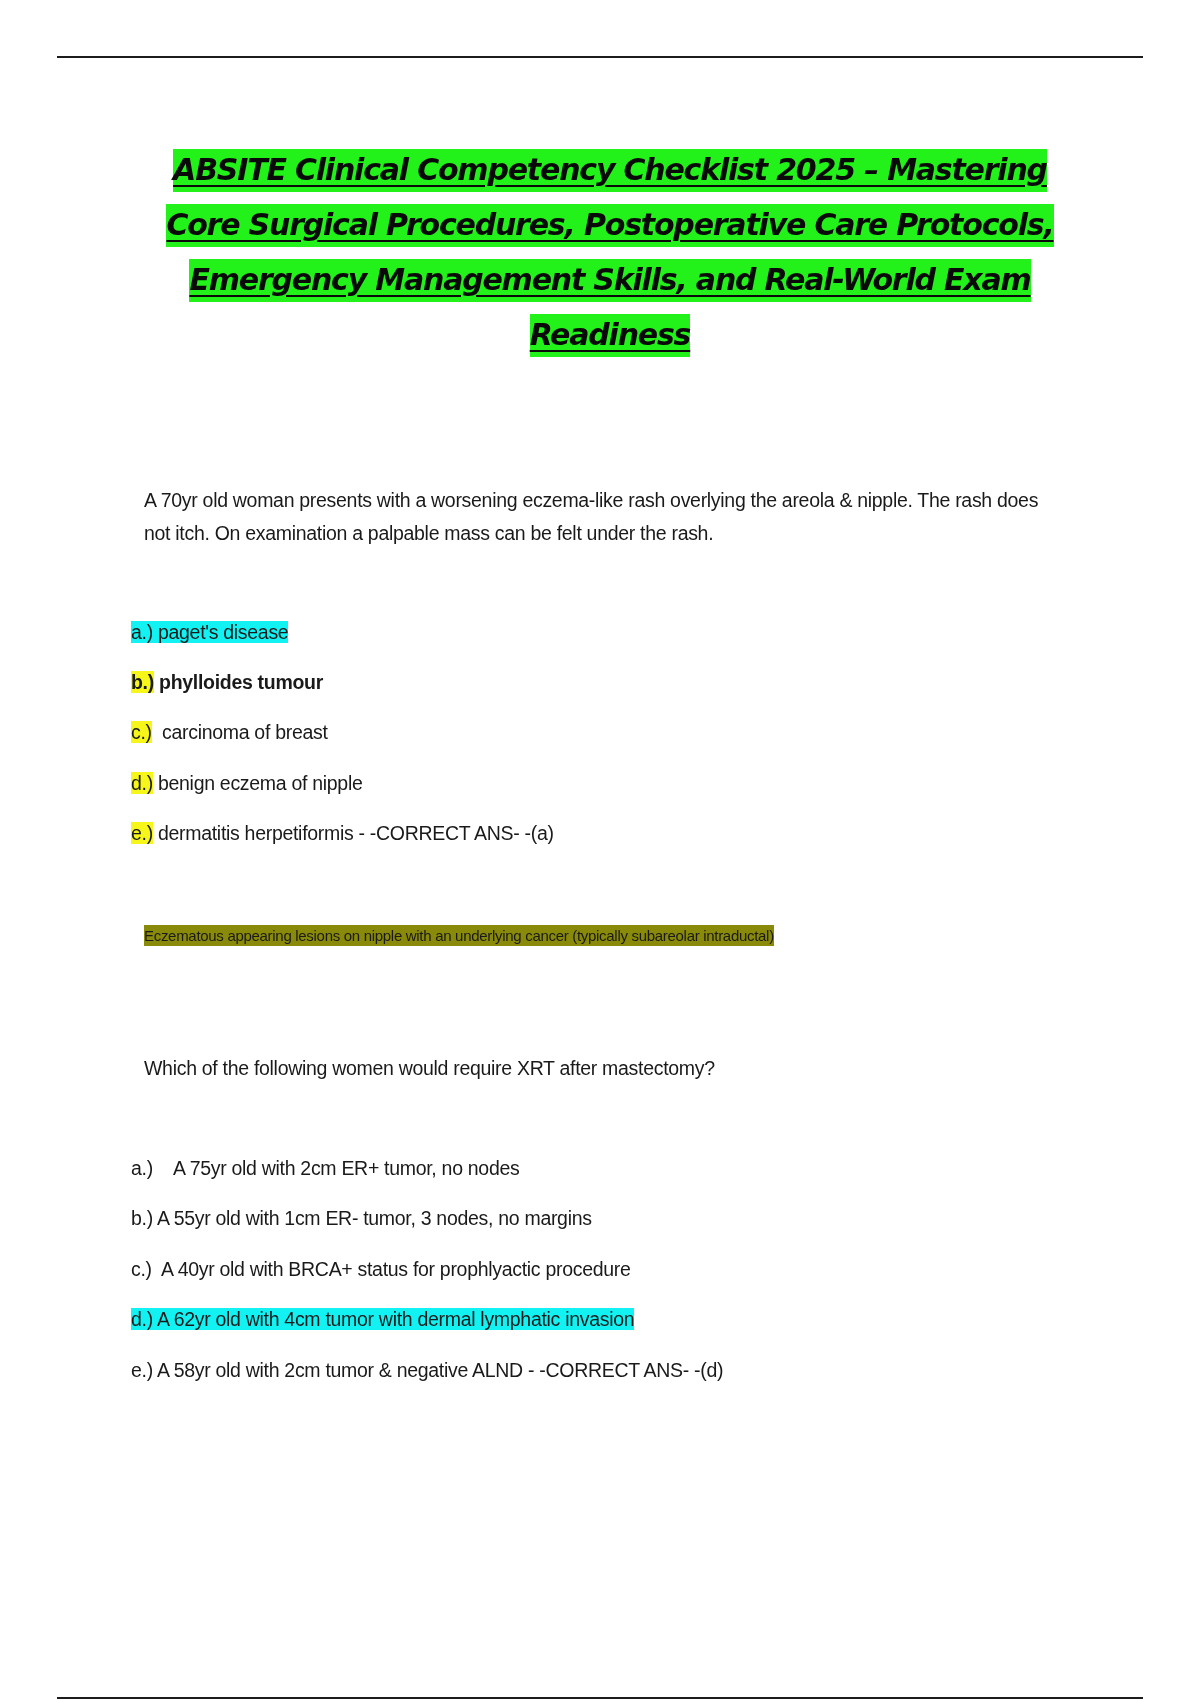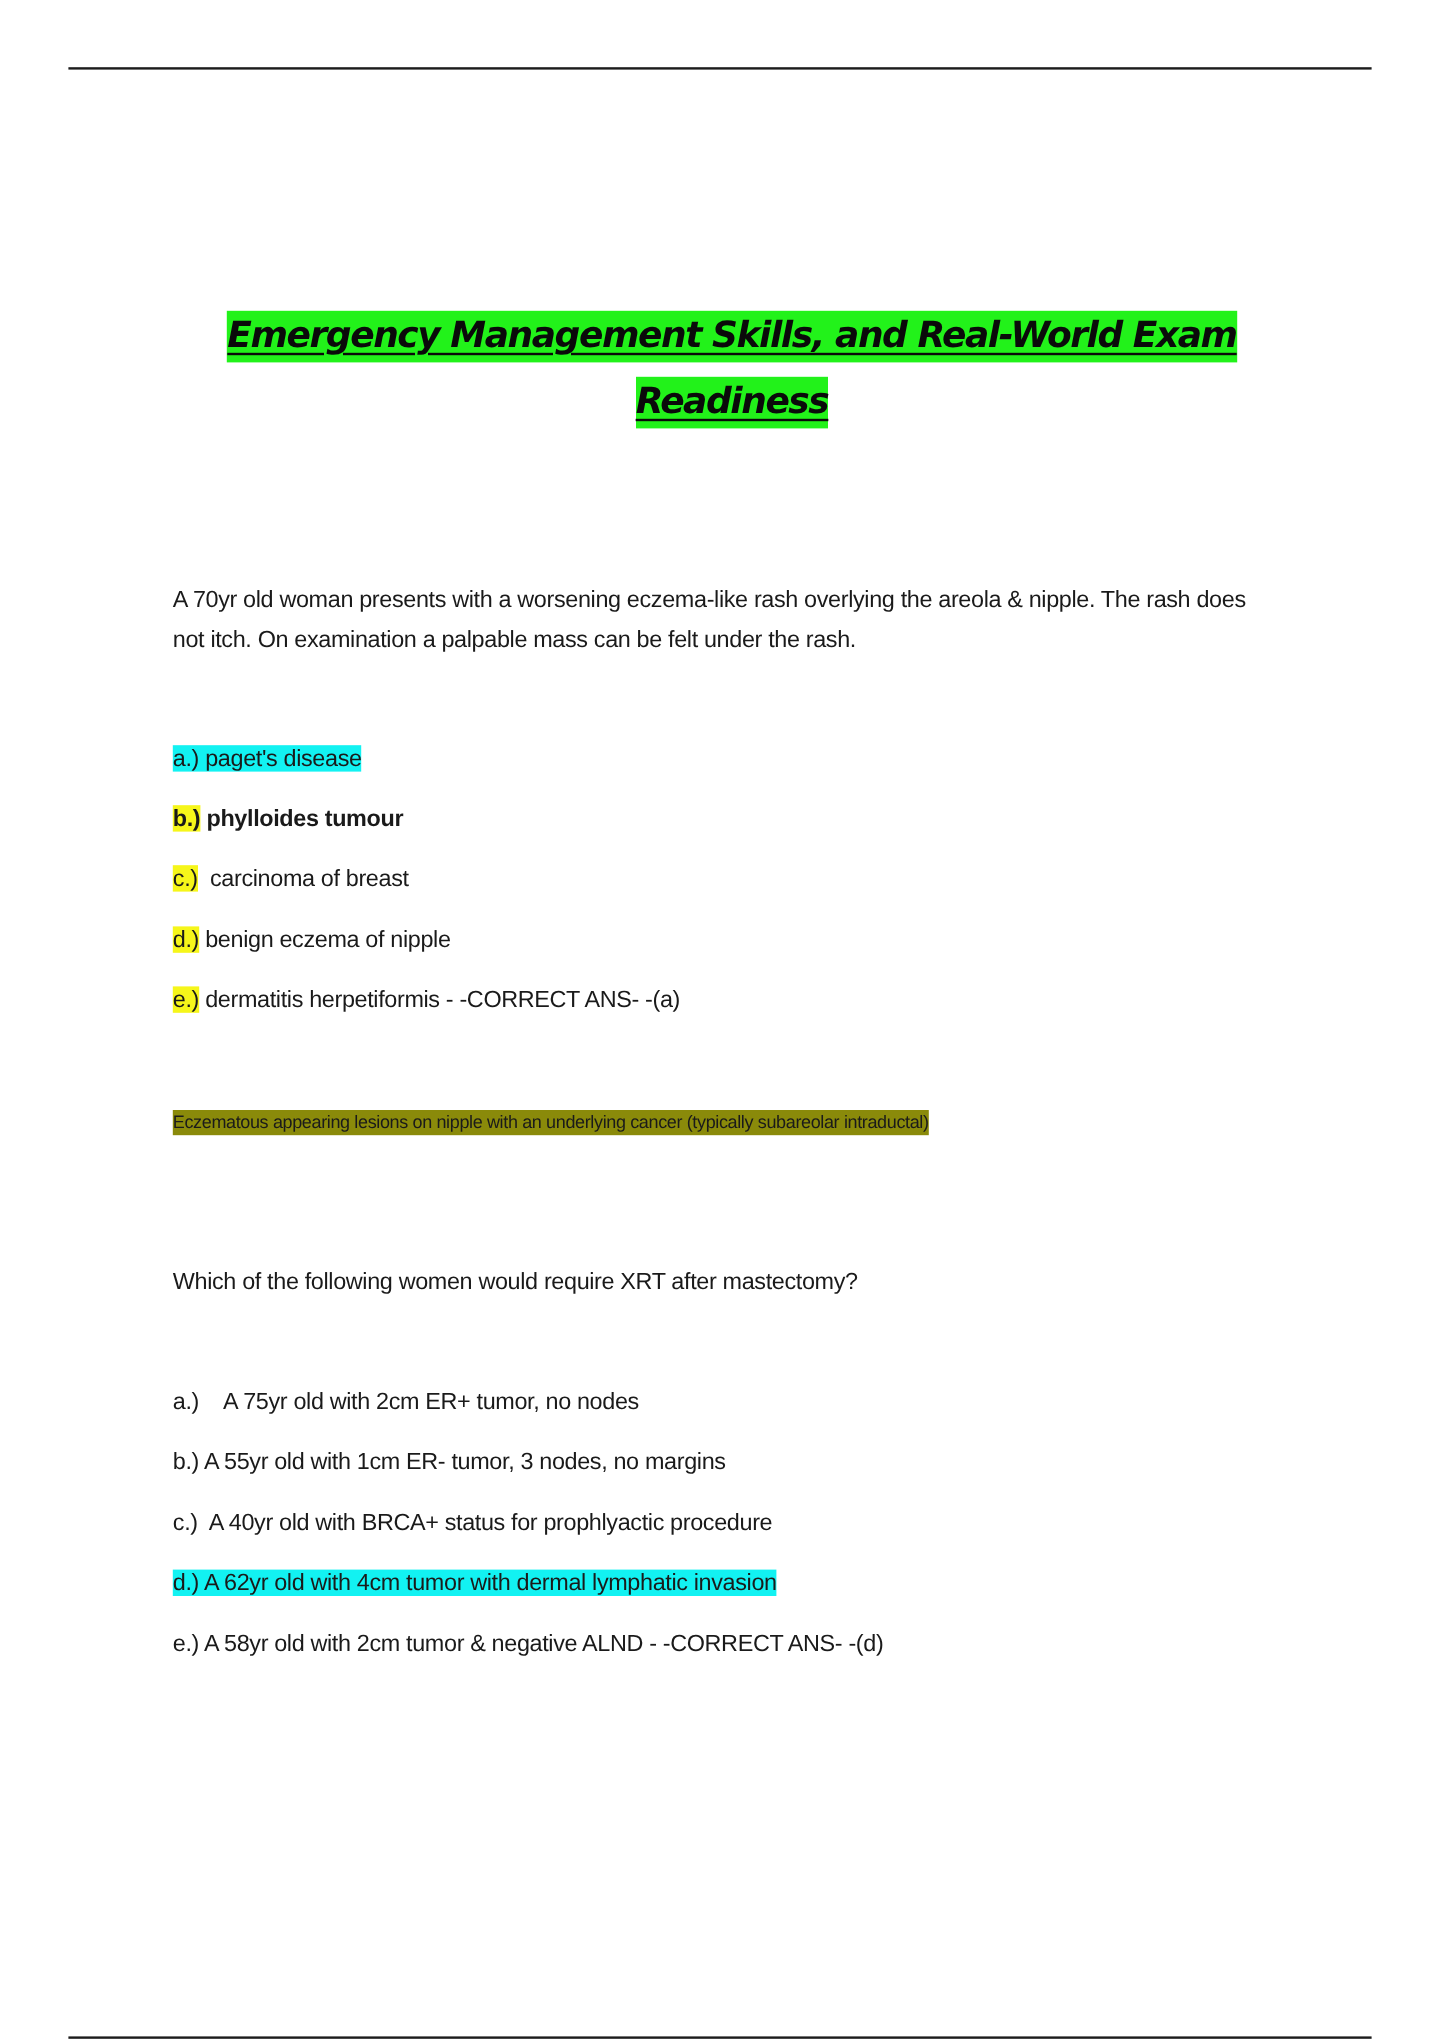--- a/index.html
+++ b/index.html
@@ -53,21 +53,21 @@
       position: absolute;
       left: 144px;
       font-size: 19.5px;
       line-height: 33px;
       color: #1a1a1a;
       letter-spacing: -0.3px;
     }
     .q1 { top: 484px; width: 900px; }
     .opt {
       position: absolute;
-      left: 144px;
+      left: 131px;
       font-size: 19.5px;
       line-height: 30px;
       letter-spacing: -0.3px;
       color: #1a1a1a;
       white-space: nowrap;
     }
     .hl-cyan { background: #12f2f2; }
     .hl-yellow { background: #f6f61a; }
     .hl-olive { background: #8a8a0a; }
 
@@ -87,22 +87,22 @@
       padding: 2px 0;
     }
     .q2 { top: 1052px; }
   </style>
 </head>
 <body>
 
 <div class="rule top"></div>
 
 <div class="title-block">
-  <br>
-  <br>
+  <span class="hl">ABSITE Clinical Competency Checklist 2025 – Mastering</span><br>
+  <span class="hl">Core Surgical Procedures, Postoperative Care Protocols,</span><br>
   <span class="hl">Emergency Management Skills, and Real-World Exam</span><br>
   <span class="hl">Readiness</span>
 </div>
 
 <div class="para q1">A 70yr old woman presents with a worsening eczema-like rash overlying the areola &amp; nipple. The rash does not itch. On examination a palpable mass can be felt under the rash.</div>
 
 <div class="opt" style="top:617px;">
   <span class="hl-cyan"><span>a.)</span><span style="white-space:pre;"> paget's disease</span></span>
 </div>
 <div class="opt" style="top:667px;font-weight:bold;">

